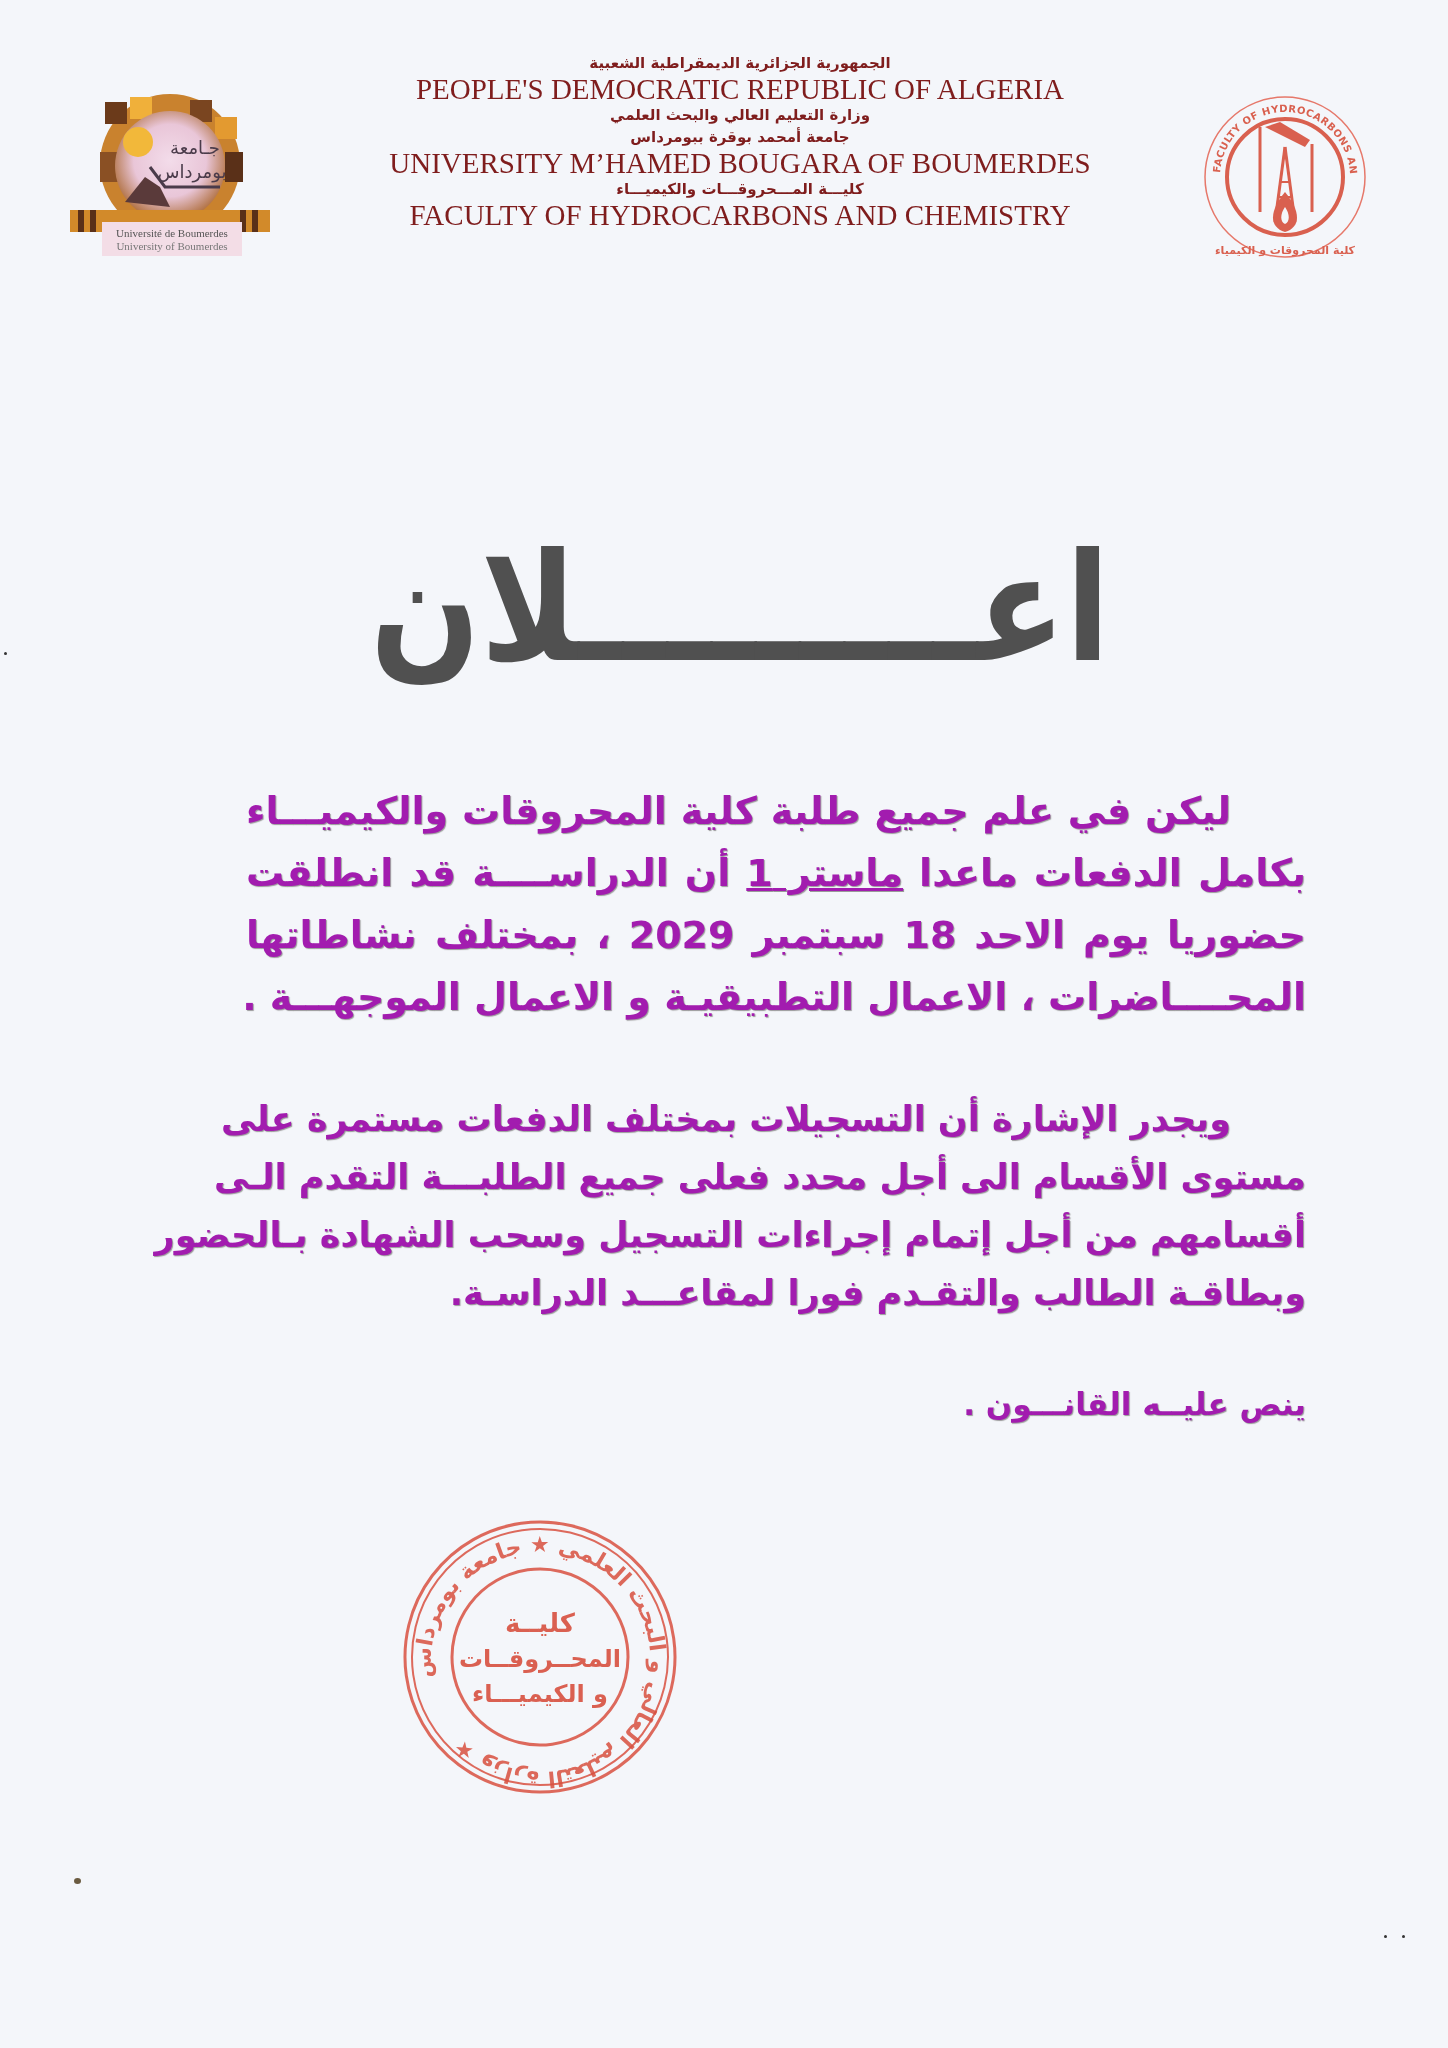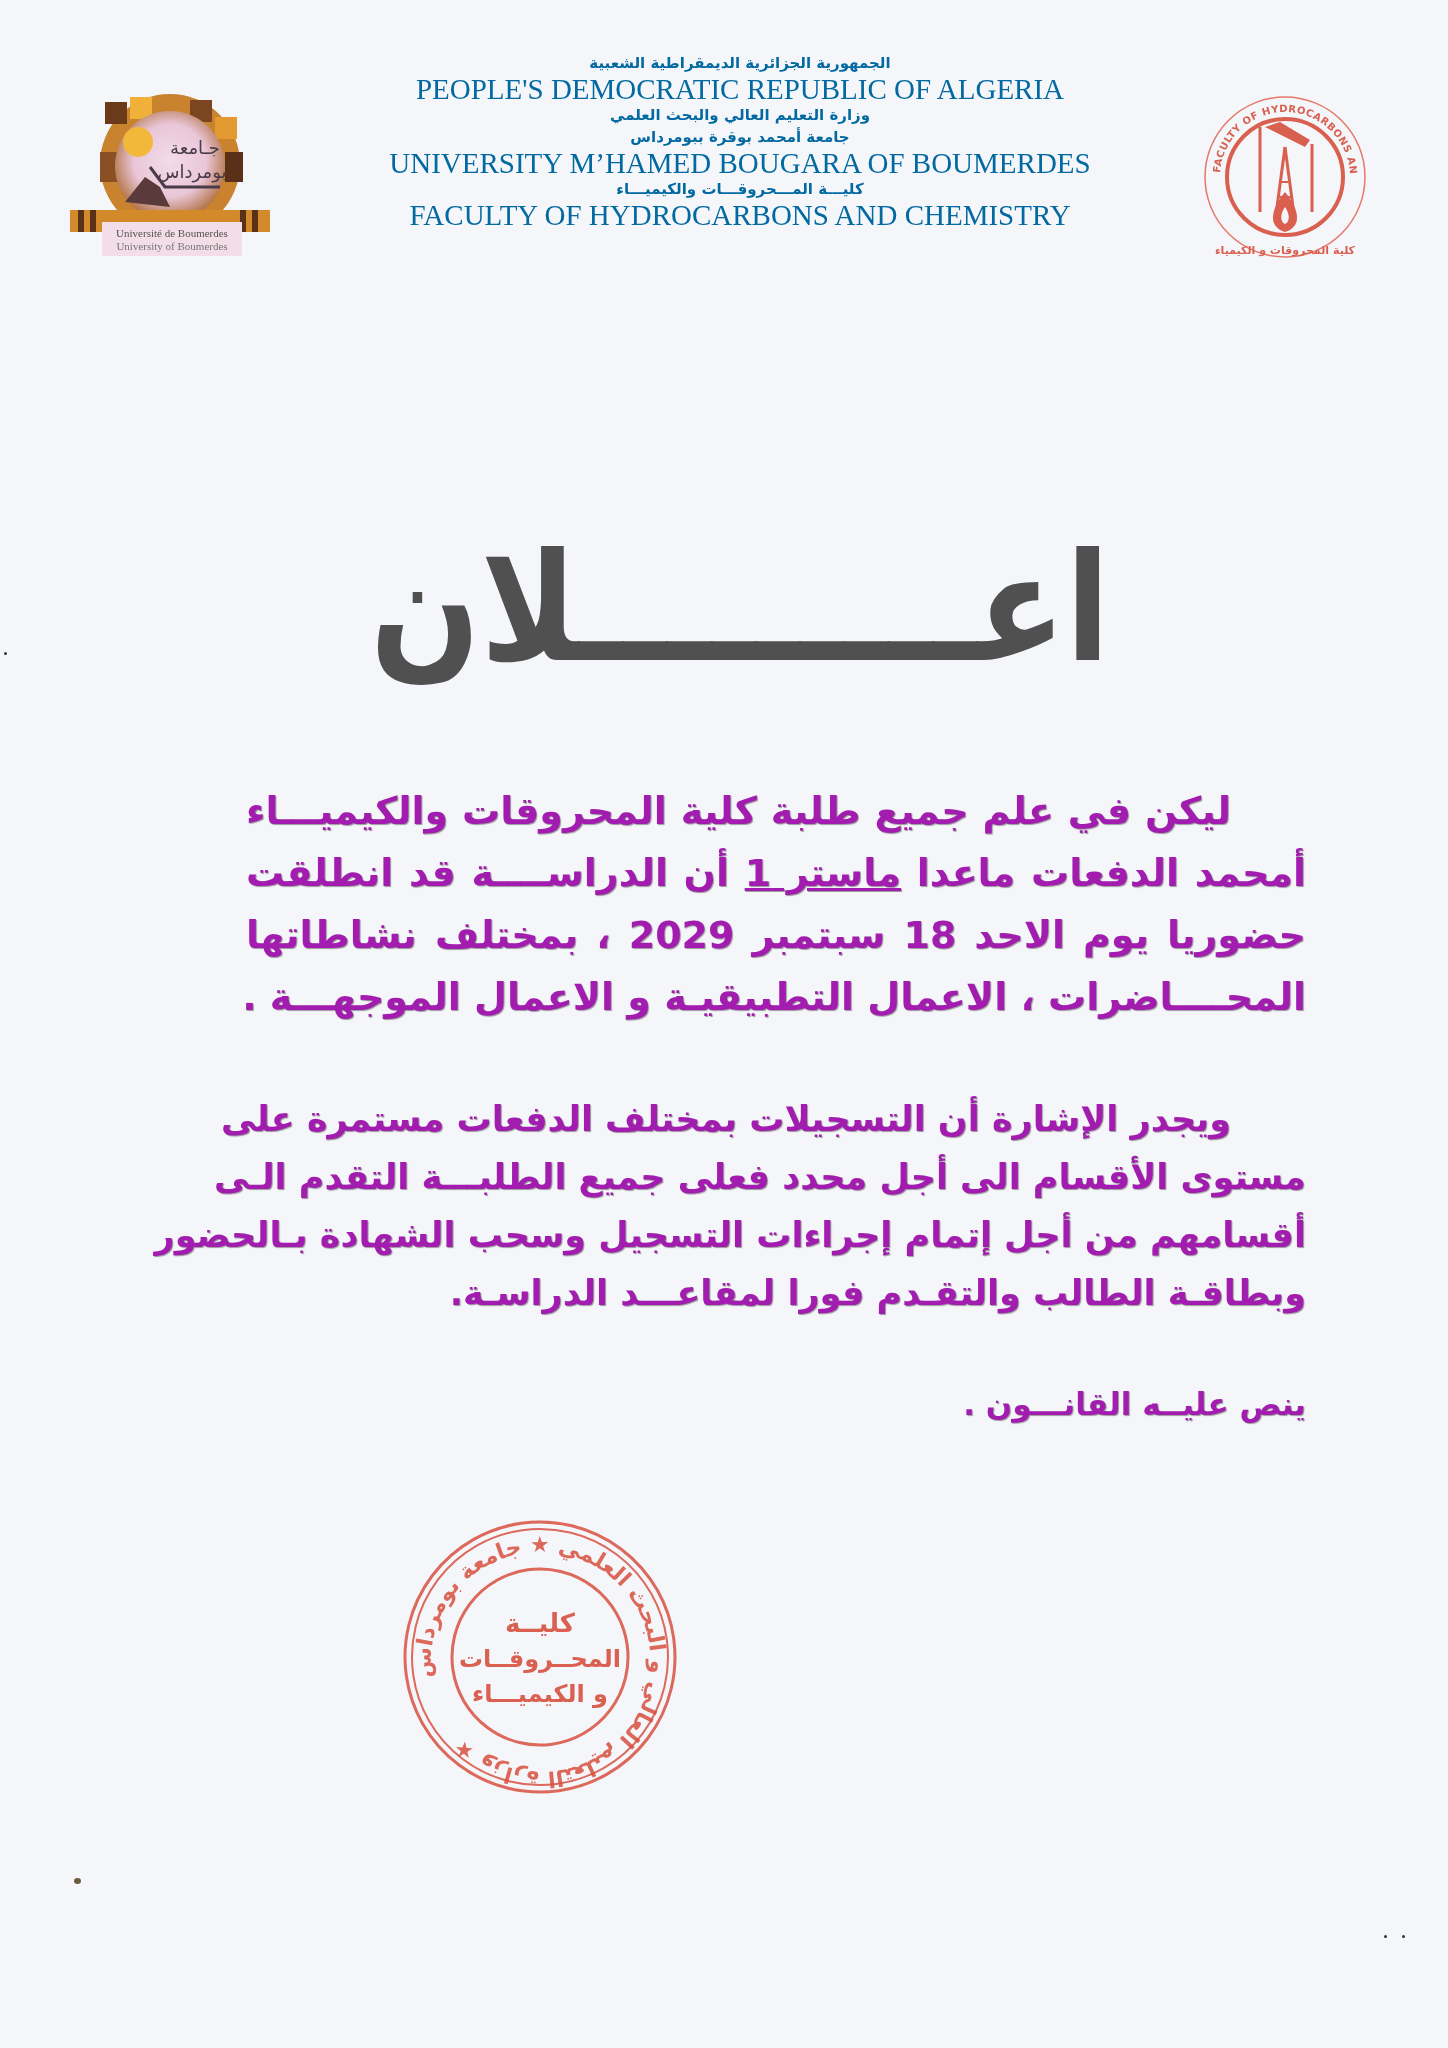--- a/index.html
+++ b/index.html
@@ -8,21 +8,21 @@
       background: #f4f6fa;
       position: relative;
       overflow: hidden;
       font-family: "DejaVu Sans", sans-serif;
       color: #2f2f2f;
     }
     .header {
       position: absolute; left: 290px; top: 52px; width: 900px;
       text-align: center;
       font-family: "Liberation Serif", serif;
-      color: #0369a1;
+      color: #7f1d1d;
     }
     .header .ar {
       font-family: "DejaVu Sans", sans-serif;
       font-weight: bold; font-size: 15px; line-height: 22px; direction: rtl;
     }
     .header .en {
       font-size: 29px; line-height: 30px; letter-spacing: 0px;
     }
     .logo-left {
       position: absolute; left: 70px; top: 92px; width: 200px; height: 175px;
@@ -123,21 +123,21 @@
 </div>
 
 <div class="title">
   <svg width="760" height="180" viewBox="0 0 760 180">
     <text x="380" y="150" font-family="DejaVu Sans, sans-serif" font-weight="bold" font-size="150" fill="#505050" text-anchor="middle" direction="rtl" textLength="740" lengthAdjust="spacingAndGlyphs">اعـــــــــلان</text>
   </svg>
 </div>
 
 <div class="body-text p1">
   <span class="p-line indent">ليكن في علم جميع طلبة كلية المحروقات والكيميـــاء</span>
-  <span class="p-line"><span>أمحمد الدفعات ماعدا </span><span class="underline">ماستر 1</span><span> أن الدراســــة قد انطلقت</span></span>
+  <span class="p-line"><span>بكامل الدفعات ماعدا </span><span class="underline">ماستر 1</span><span> أن الدراســــة قد انطلقت</span></span>
   <span class="p-line">حضوريا  يوم  الاحد 18 سبتمبر 2029 ، بمختلف نشاطاتها</span>
   <span class="p-line last">المحــــاضرات ، الاعمال التطبيقيـة و الاعمال الموجهـــة .</span>
 </div>
 
 <div class="body-text p2">
   <span class="p-line indent">ويجدر  الإشارة أن التسجيلات بمختلف الدفعات مستمرة على</span>
   <span class="p-line">مستوى الأقسام الى أجل محدد  فعلى جميع الطلبـــة التقدم الـى</span>
   <span class="p-line">أقسامهم من أجل إتمام إجراءات التسجيل وسحب الشهادة بـالحضور</span>
   <span class="p-line last">وبطاقـة الطالب والتقـدم فورا لمقاعـــد الدراسـة.</span>
 </div>

